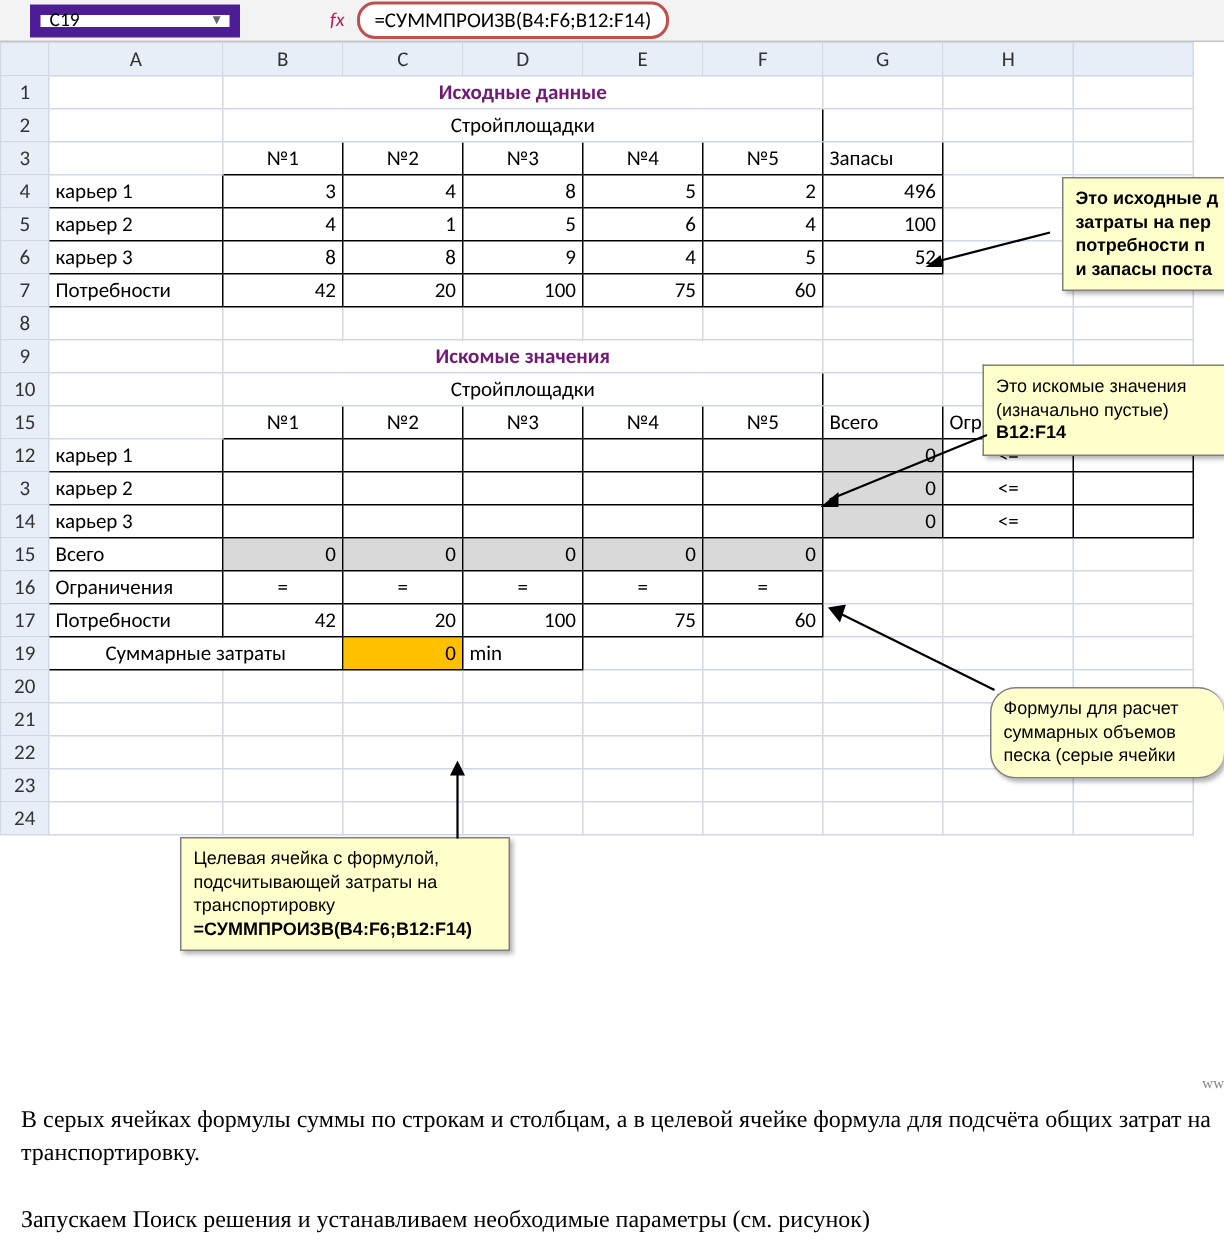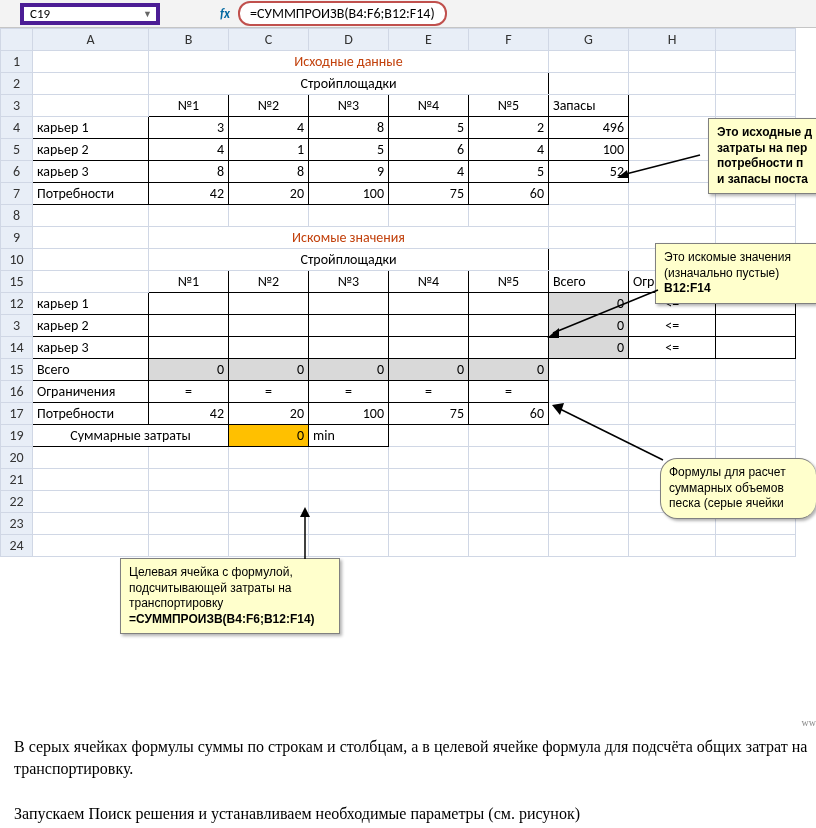--- a/index.html
+++ b/index.html
@@ -16,38 +16,37 @@
     display: flex;
     align-items: center;
     border-bottom: 1px solid #c5c5c5;
     height: 28px;
     padding-left: 20px;
     background: #f3f3f3;
   }
   .namebox {
     width: 140px;
     height: 22px;
-    border: 4px solid #4c1d95;
+    border: 7px solid #4c1d95;
     background: #fff;
     display: flex;
     align-items: center;
     padding: 0 6px;
     font-size: 13px;
     position: relative;
   }
   .namebox-arrow {
     position: absolute; right: 4px;
     font-size: 9px; color: #666;
   }
   .fx-label {
     font-style: italic;
     margin: 0 8px 0 60px;
     font-size: 13px;
-    color: #0369a1;
-    font-weight: bold;
+    color: #be185d;
   }
   .formula-input-wrap {
     border: 2px solid #c0504d;
     border-radius: 12px;
     padding: 2px 10px;
     background: #fff;
     font-size: 14px;
     box-shadow: 0 0 0 1px #fff inset;
   }
   .sheet-container {
@@ -78,21 +77,21 @@
     background: #e8eef7;
     text-align: center;
     width: 32px;
   }
   .col-corner { width: 32px; }
   .col-a { width: 116px; }
   .col-b, .col-c, .col-d, .col-e, .col-f, .col-g, .col-h, .col-i { width: 80px; }
   .txt-l { text-align: left; }
   .txt-r { text-align: right; }
   .txt-c { text-align: center; }
-  .bold-blue { font-weight: normal; color: #c2410c; font-size: 16px; }
+  .bold-blue { font-weight: bold; color: #701a75; font-size: 16px; }
   .bd-all { border: 1.5px solid #000 !important; }
   .bd-t { border-top: 1.5px solid #000 !important; }
   .bd-l { border-left: 1.5px solid #000 !important; }
   .bd-r { border-right: 1.5px solid #000 !important; }
   .fill-grey { background: #d9d9d9; }
   .fill-orange { background: #ffc000; }
   .callout {
     position: absolute;
     background: #ffffcc;
     border: 1px solid #808080;

